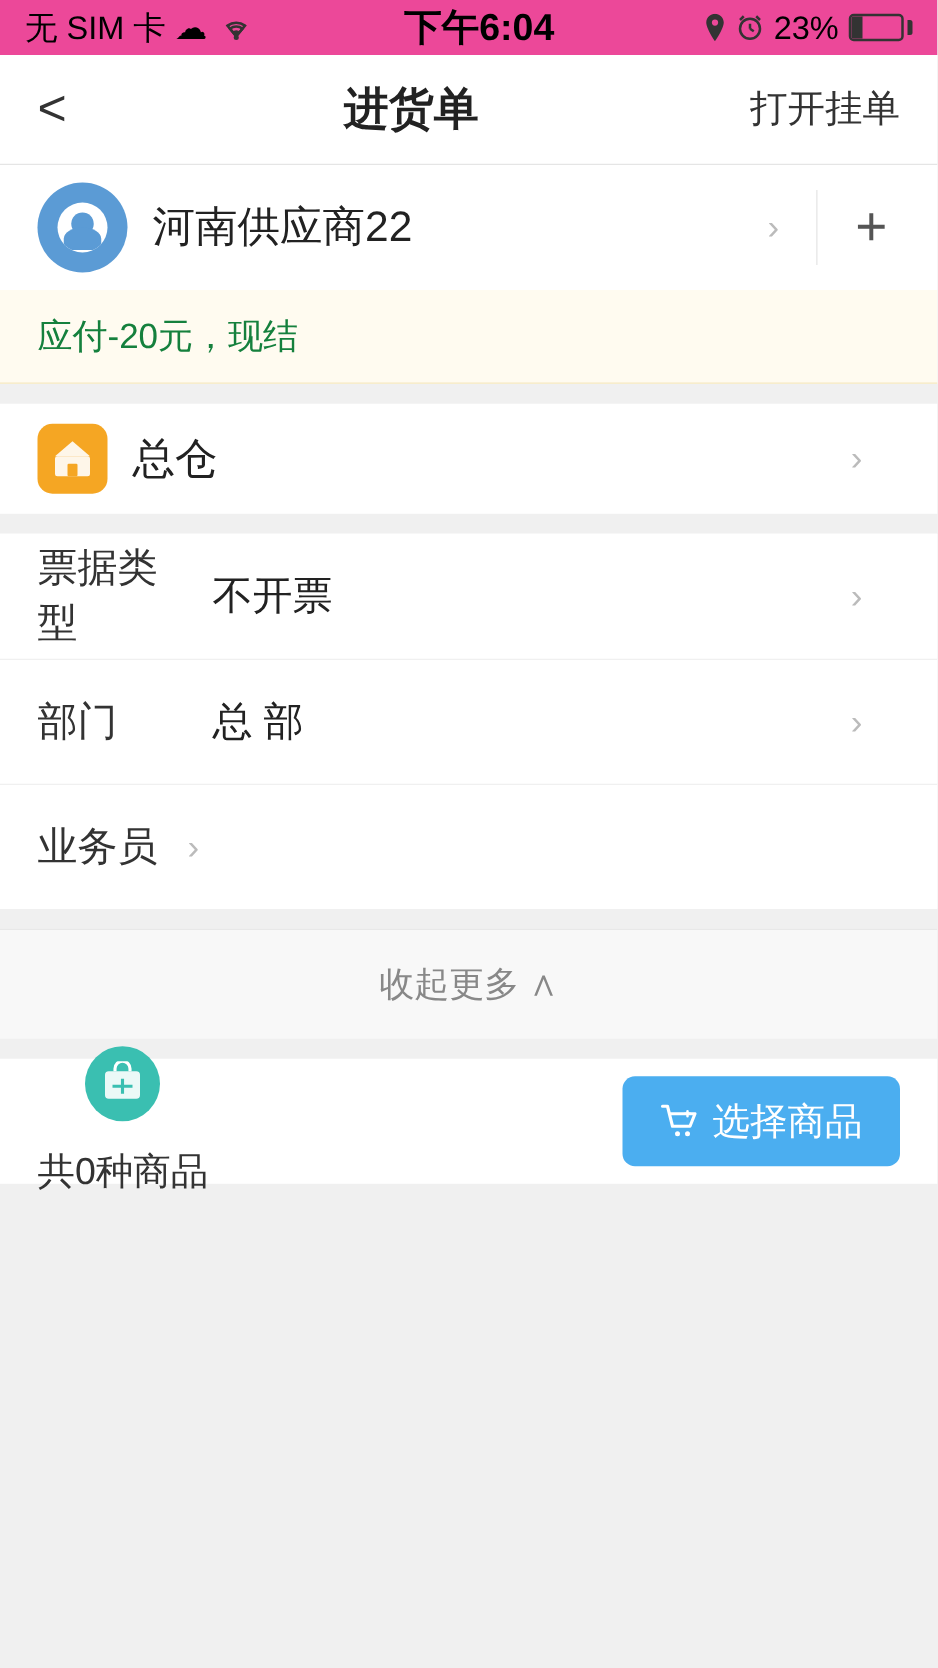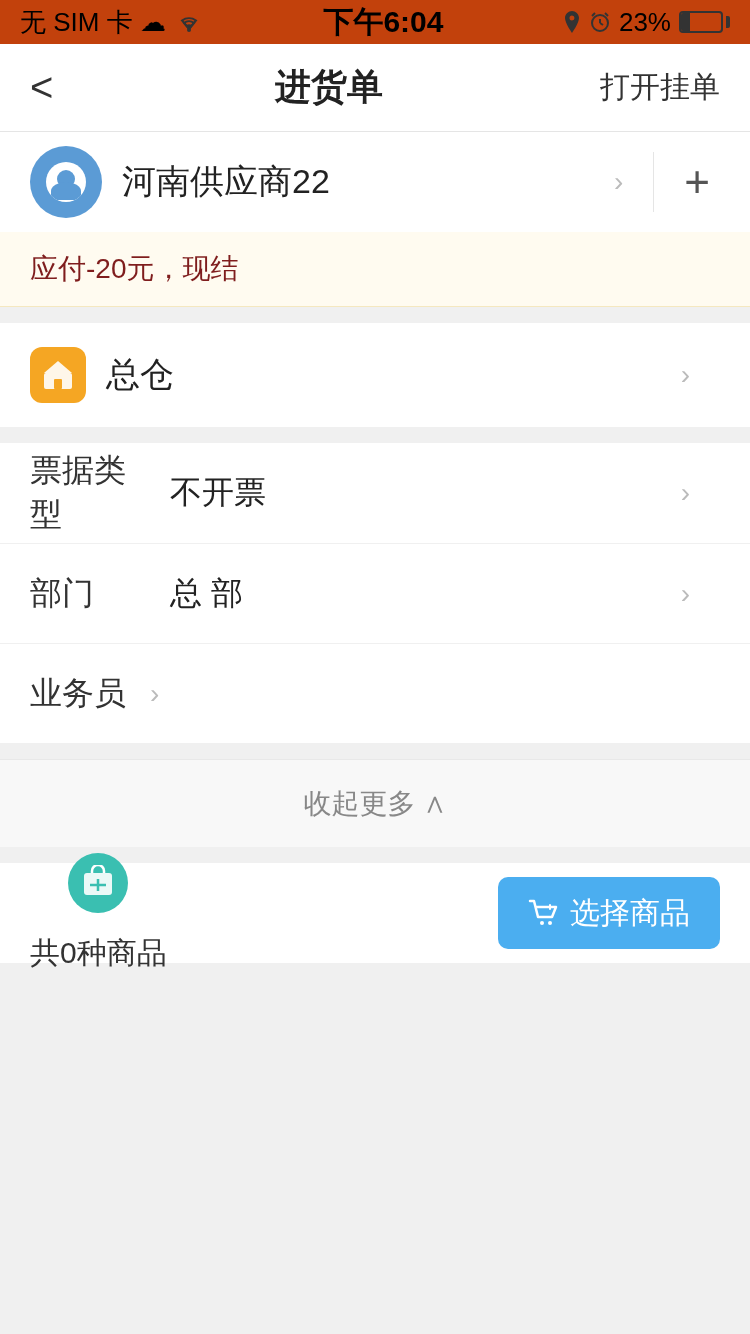--- a/index.html
+++ b/index.html
@@ -10,21 +10,21 @@
       font-family: -apple-system, "PingFang SC", "Helvetica Neue", sans-serif;
       background: #f0f0f0;
       font-size: 32px;
     }
 
     
     .status-bar {
       display: flex;
       justify-content: space-between;
       align-items: center;
-      background: #c2410c;
+      background: #ec4899;
       padding: 0 20px;
       height: 44px;
       font-size: 28px;
       font-weight: 500;
     }
     .status-left {
       display: flex;
       align-items: center;
       gap: 8px;
       font-size: 26px;
@@ -175,30 +175,30 @@
       cursor: pointer;
       padding-left: 30px;
       padding-right: 10px;
     }
 
     
     .notice-banner {
       background: #fffbf0;
       padding: 18px 30px;
       font-size: 28px;
-      color: #7f1d1d;
+      color: #15803d;
       border-bottom: 1px solid #f5e8c0;
     }
 
     
     .warehouse-row {
       display: flex;
       align-items: center;
       padding: 0 30px;
-      height: 104px;
+      height: 88px;
       background: #fff;
     }
     .warehouse-icon {
       width: 56px;
       height: 56px;
       border-radius: 12px;
       background: #f5a623;
       display: flex;
       align-items: center;
       justify-content: center;

